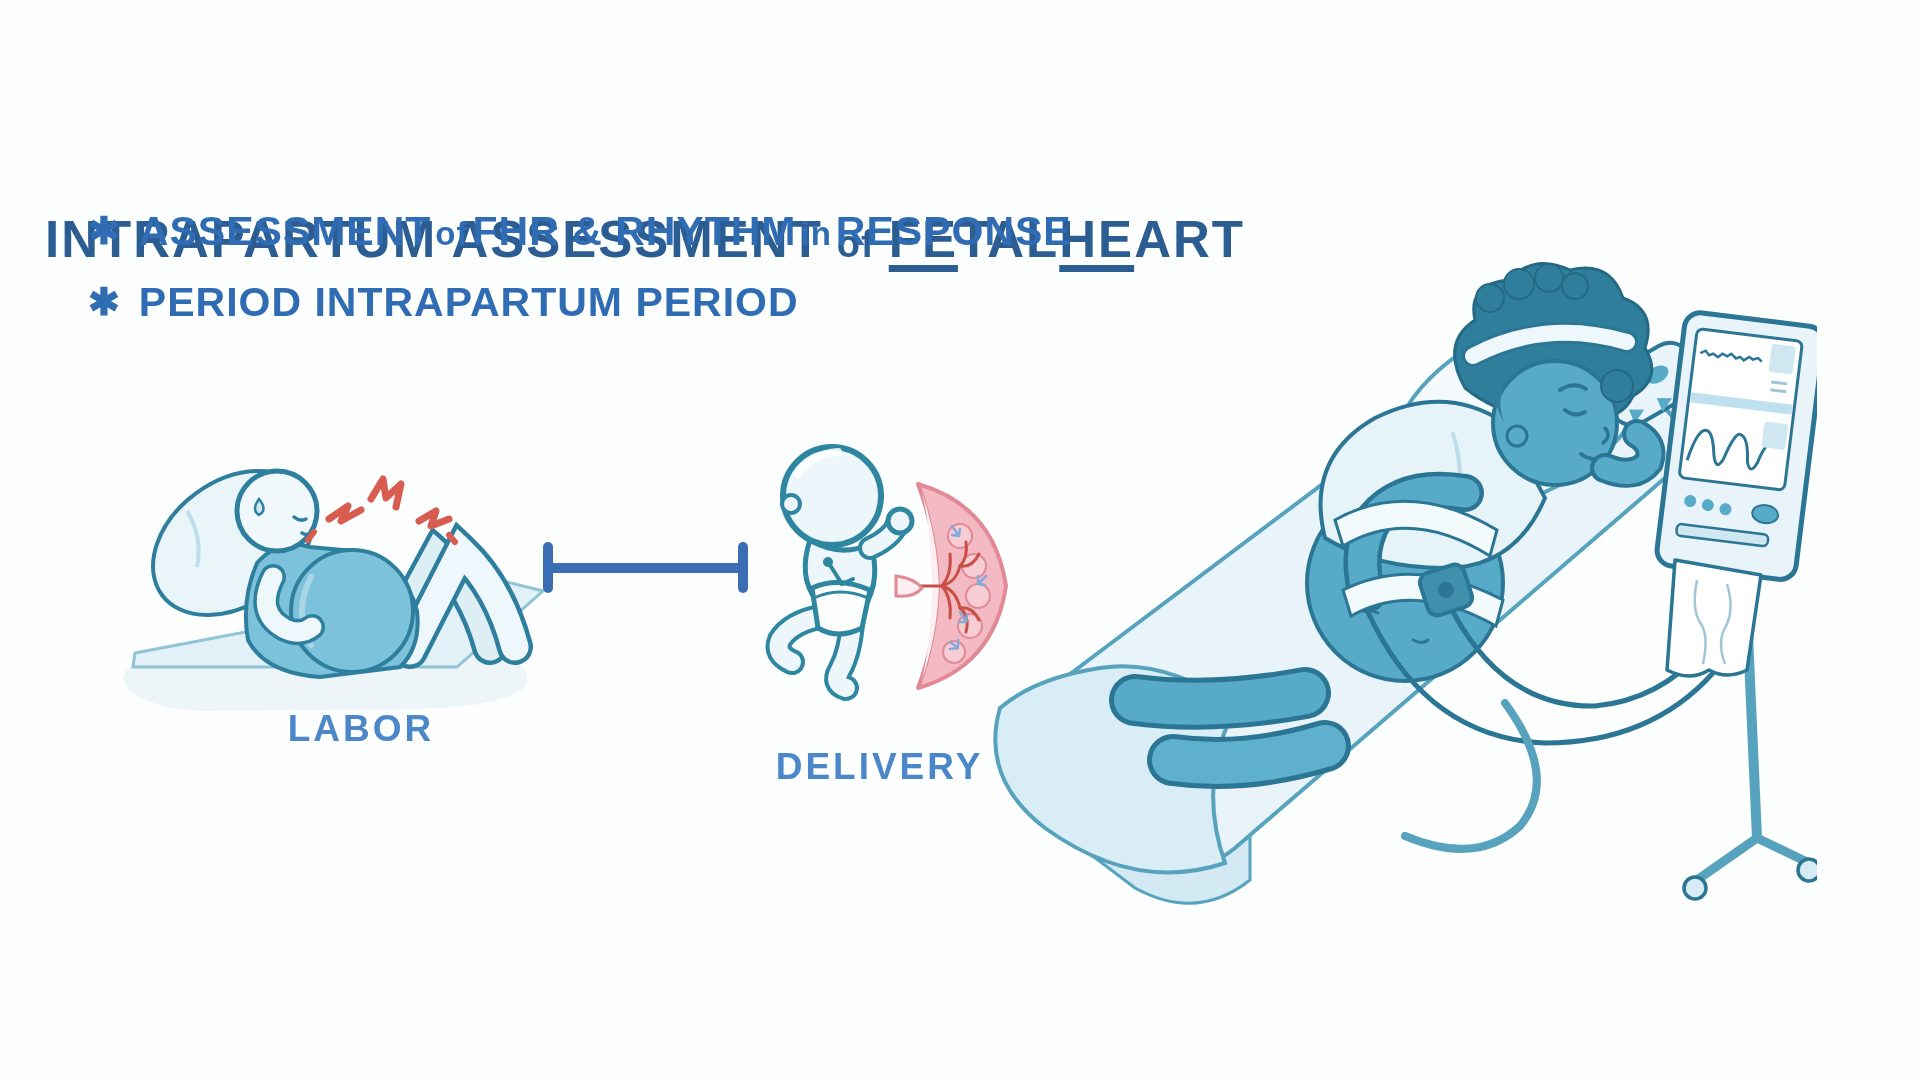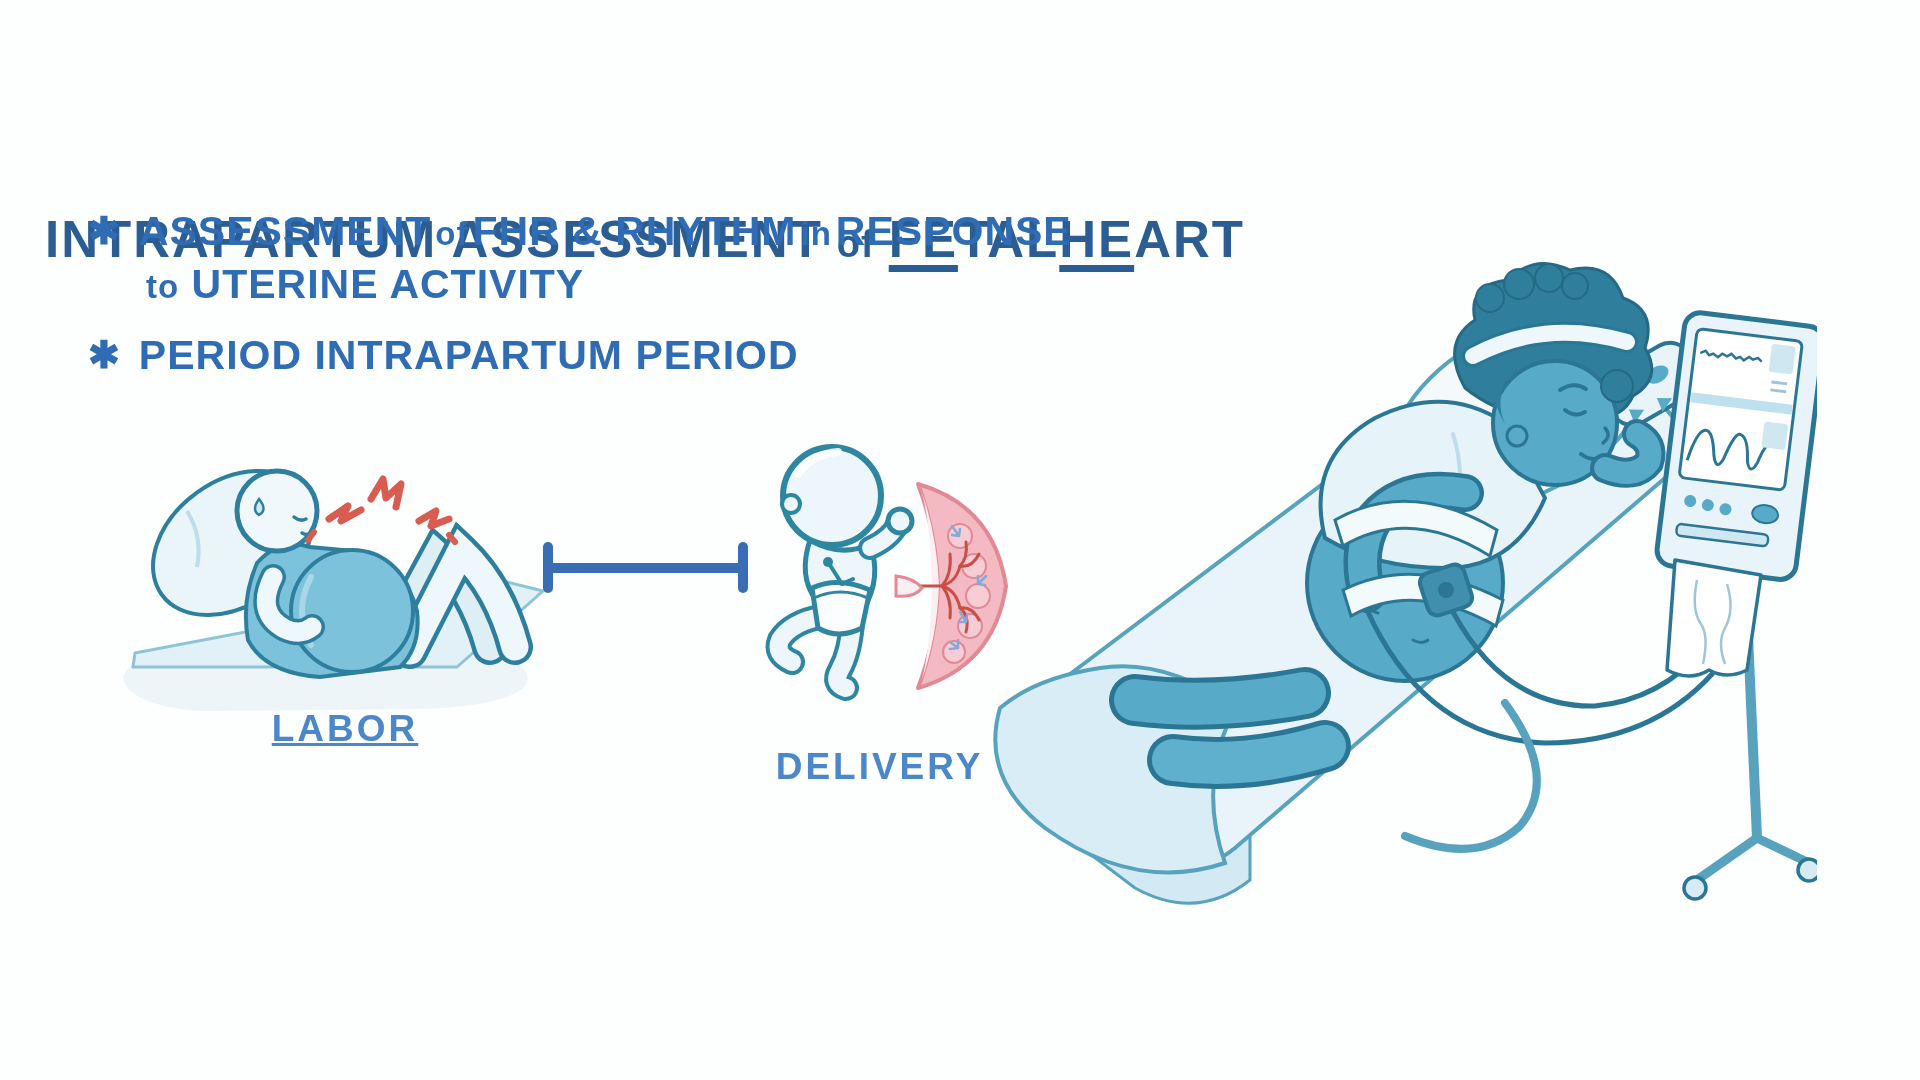--- a/index.html
+++ b/index.html
@@ -25,21 +25,21 @@
   .marker{margin-right:18px;font-size:38px;line-height:50px;}
   .b-text{line-height:50px;}
   .b-text .w{margin-right:4px;}
   .sm{font-size:33px;}
   .cont{margin-left:58px;line-height:50px;white-space:pre-wrap;}
   
   .caption{
     position:absolute;color:#4c87ca;font-size:37px;font-weight:700;
     letter-spacing:3px;text-align:center;
   }
-  #labor-caption{left:245px;top:708px;width:200px;text-decoration:underline;}
+  #labor-caption{left:261px;top:708px;width:200px;}
   #delivery-caption{left:742px;top:706px;width:275px;margin-top:40px;}
   
   .scene{position:absolute;pointer-events:none;}
   #labor-scene{left:105px;top:415px;width:445px;height:305px;}
   #timeline{left:538px;top:540px;width:215px;height:55px;}
   #delivery-scene{left:746px;top:426px;width:336px;height:300px;}
   #monitoring-scene{left:905px;top:238px;width:912px;height:680px;}
 </style>
 </head>
 <body>
@@ -49,21 +49,20 @@
   <div class="title">
     <div><span>INTRAPARTUM ASSESSMENT</span><span class="t-of">of</span><span class="u">FE</span><span class="gap-r">TAL</span><span class="u">HE</span><span>ART</span></div>
   </div>
 
   <div class="bullets">
     <div class="bullet-item">
       <div class="bullet-line">
         <span class="marker">✱</span>
         <span class="b-text"><span class="w">ASSESSMENT</span><span class="w sm">of</span><span class="w">FHR &amp; RHYTHM</span><span class="w sm">in</span><span>RESPONSE</span></span>
       </div>
-      <div class="cont"><span class="sm">to</span> <span>UTERINE ACTIVITY</span></div>
     </div>
     <div class="bullet-item">
       <div class="bullet-line">
         <span class="marker">✱</span>
         <span class="b-text"><span>PERIOD INTRAPARTUM PERIOD</span></span>
       </div>
     </div>
   </div>
 
   <svg id="labor-scene" class="scene" viewBox="0 0 445 305">

